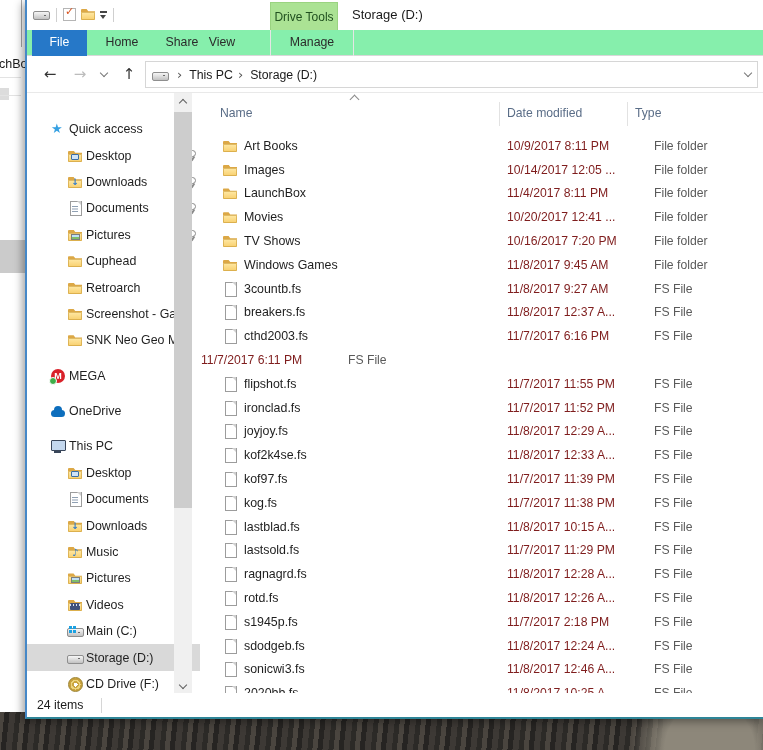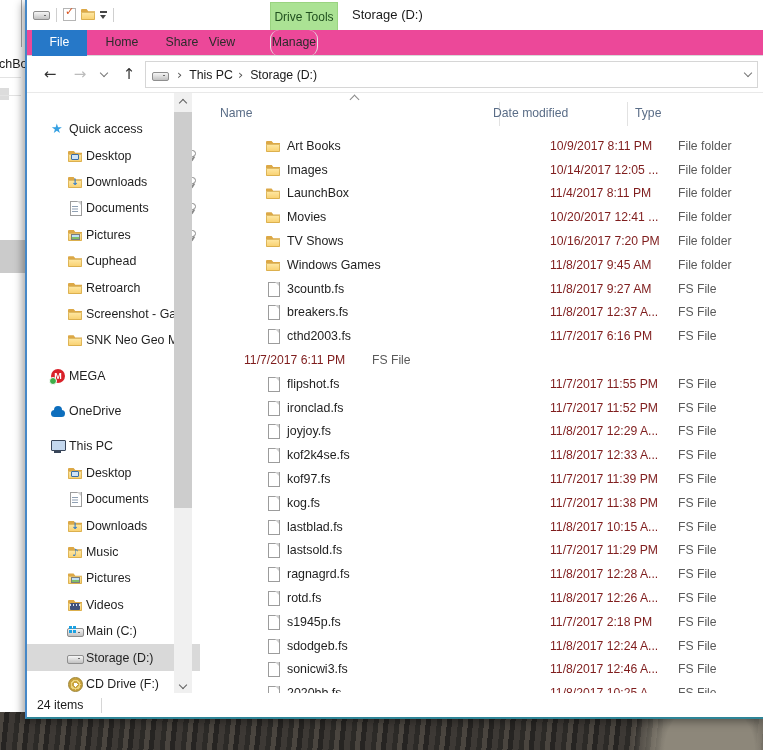--- a/index.html
+++ b/index.html
@@ -40,27 +40,27 @@
   .tri-down{ position:absolute; left:2px; top:9px; width:0; height:0;
              border-left:3.5px solid transparent; border-right:3.5px solid transparent; border-top:4px solid #444; }
   .ctx-tab {
     position:absolute; left:243px; top:2px; width:68px; height:44px;
     background:#abe294; color:#20501f; font-size:12px; text-align:center; line-height:28px;
     border:1px solid #9ad381; border-bottom:none;
   }
   .win-title { position:absolute; left:325px; top:7px; font-size:13px; color:#1a1a1a; }
 
   
-  .tabrow { position:absolute; left:0; top:30px; right:0; height:26px; background:#ec4899; border-bottom:1px solid #d8d8d8; }
+  .tabrow { position:absolute; left:0; top:30px; right:0; height:26px; background:#86efac; border-bottom:1px solid #d8d8d8; }
   .rtab { position:absolute; top:0; height:26px; line-height:25px; text-align:center; font-size:12.3px; color:#2b2b2b; }
   .rtab.file { left:5px; width:55px; background:#2678c8; color:#fff; }
   .rtab.home { left:72px;  width:46px; }
   .rtab.share{ left:133px; width:44px; }
   .rtab.view { left:176px; width:38px; }
-  .rtab.manage{ left:243px; width:48px; border-left:1px solid #e5e5e5; border-right:1px solid #e5e5e5;border-radius:9px; }
+  .rtab.manage{ left:243px; width:84px; border-left:1px solid #e5e5e5; border-right:1px solid #e5e5e5; }
 
   
   .navbar { position:absolute; left:0; top:56px; right:0; height:37px; background:#fff; border-bottom:1px solid #e9e9e9; }
   .nav-btn { position:absolute; top:8px; width:20px; height:20px; font-size:15px; line-height:20px; text-align:center; color:#333; }
   .nav-btn.disabled { color:#bcbcbc; }
   .chev { display:inline-block; width:6px; height:6px; border-right:1.4px solid #777; border-bottom:1.4px solid #777; transform:rotate(45deg); }
   .nav-chev { position:absolute; left:74px; top:14px; }
   .addr {
     position:absolute; left:118px; right:5px; top:5px; height:27px;
     border:1px solid #d6d6d6; background:#fff; display:flex; align-items:center; padding:0 6px;
@@ -92,31 +92,31 @@
   .sscroll .btn.up { top:0; } .sscroll .btn.down { bottom:0; }
   .sscroll .btn .chev { border-color:#606060; position:absolute; left:6px; }
   .sscroll .btn.up .chev { top:7px; transform:rotate(-135deg); }
   .sscroll .btn.down .chev { top:4px; transform:rotate(45deg); }
   .sthumb { position:absolute; left:0; top:19px; width:18px; height:396px; background:#cdcdcd; }
 
   
   .flist { position:absolute; left:166px; top:0; right:0; bottom:0; }
   .fheader { position:absolute; left:0; top:7px; right:0; height:27px; font-size:12.2px; color:#5a6d87; }
   .fh-name { position:absolute; left:27px; top:6px; }
-  .fh-date { position:absolute; left:300px; top:6px; }
+  .fh-date { position:absolute; left:314px; top:6px; }
   .fh-type { position:absolute; left:442px; top:6px; }
   .sort-caret { position:absolute; left:158px; top:-4px; width:7px; height:7px; border-left:1.2px solid #8a8a8a; border-top:1.2px solid #8a8a8a; transform:rotate(45deg); }
   .fh-sep1 { position:absolute; left:306px; top:2px; width:1px; height:24px; background:#e2e2e2; }
   .fh-sep2 { position:absolute; left:434px; top:2px; width:1px; height:24px; background:#e2e2e2; }
-  .frows { position:absolute; left:0; top:41px; right:0; bottom:0; overflow:hidden;padding-left:43px; }
+  .frows { position:absolute; left:0; top:41px; right:0; bottom:0; overflow:hidden; }
   .frow { height:23.8px; display:flex; align-items:center; font-size:12.4px; }
   .c-name { width:306px; display:flex; align-items:center; padding-left:29px; color:#1e1e1e; overflow:hidden; white-space:nowrap; }
   .c-name .nm { margin-left:6px; }
   .c-date { width:128px; padding-left:8px; color:#7f1d1d; font-size:12.2px; white-space:nowrap; overflow:hidden; }
-  .c-type { flex:1; padding-left:8px; color:#5a5a5a; font-size:12.2px; white-space:nowrap; }
+  .c-type { flex:1; padding-left:8px; color:#5a5a5a; font-size:12.2px; white-space:nowrap;margin-left:19px; }
 
   
   .statusbar { position:absolute; left:0; bottom:0; right:15px; height:24px; background:#fff; display:flex; align-items:center; }
   .status-count { margin-left:10px; font-size:12.3px; color:#1b1b1b; }
   .status-sep { width:1px; height:15px; background:#d6d6d6; margin-left:18px; }
 
   
   .ic { position:relative; width:16px; height:16px; display:inline-block; flex:none; }
   .ov { position:absolute; z-index:2; display:block; }
 

